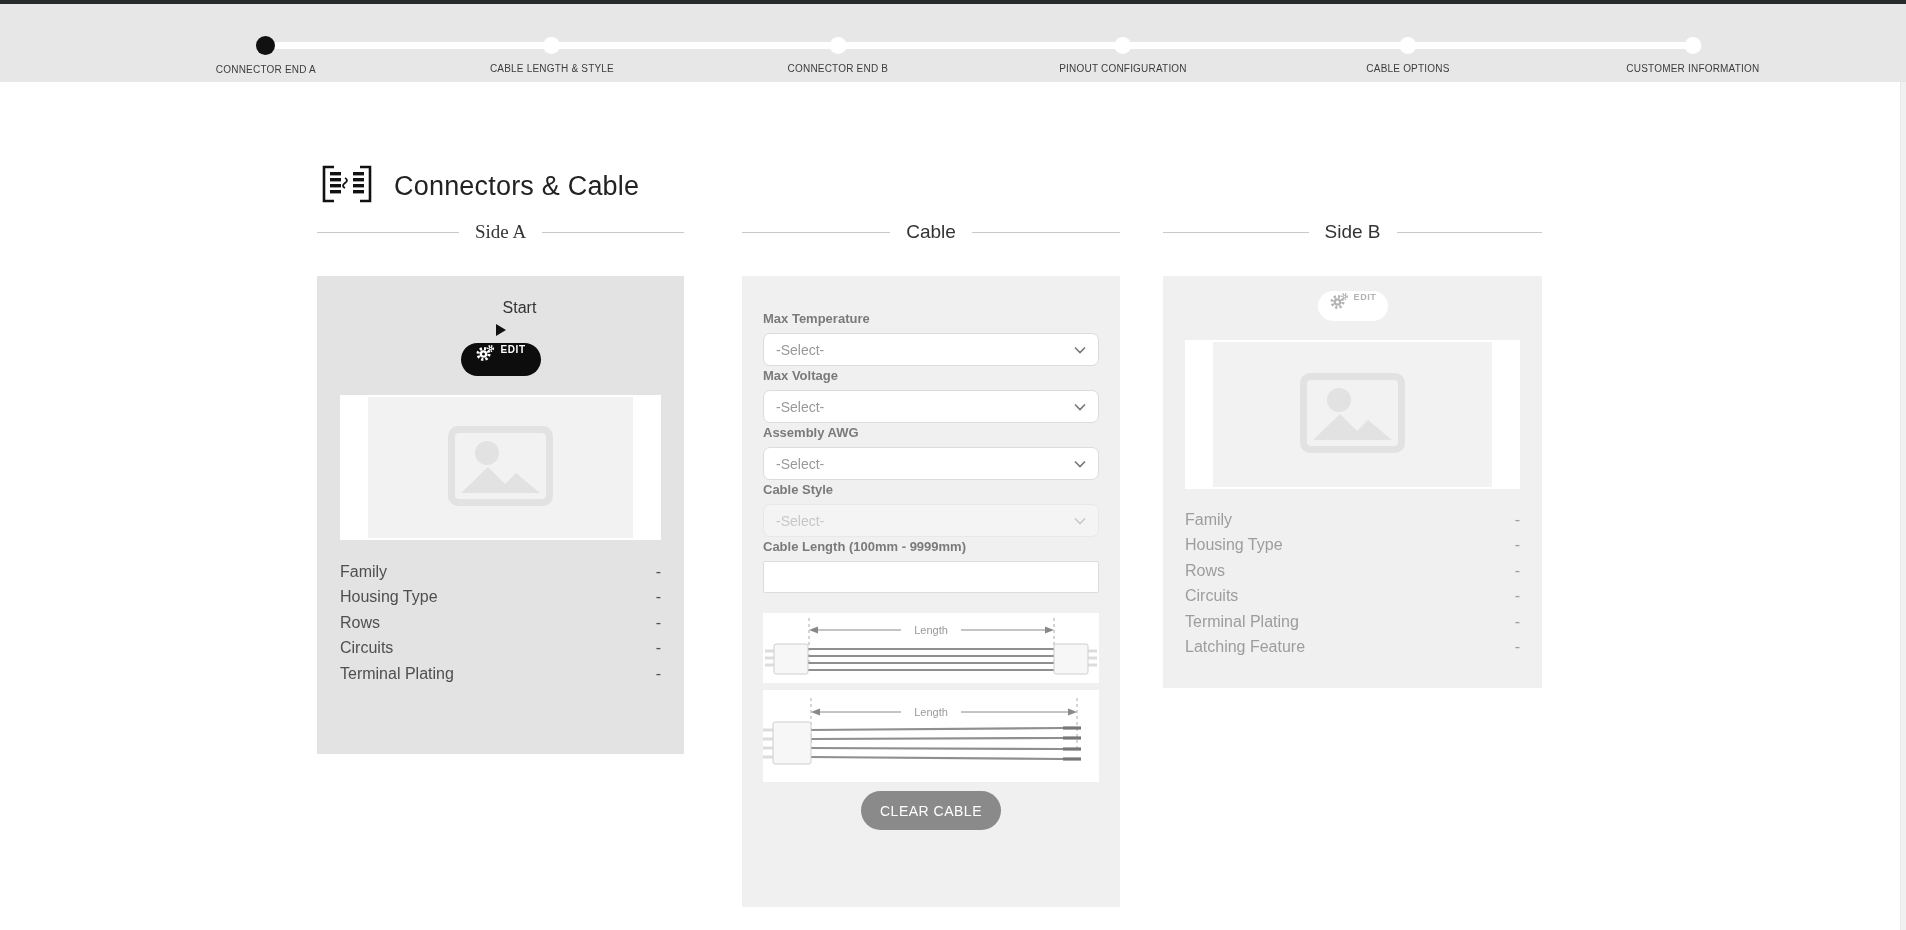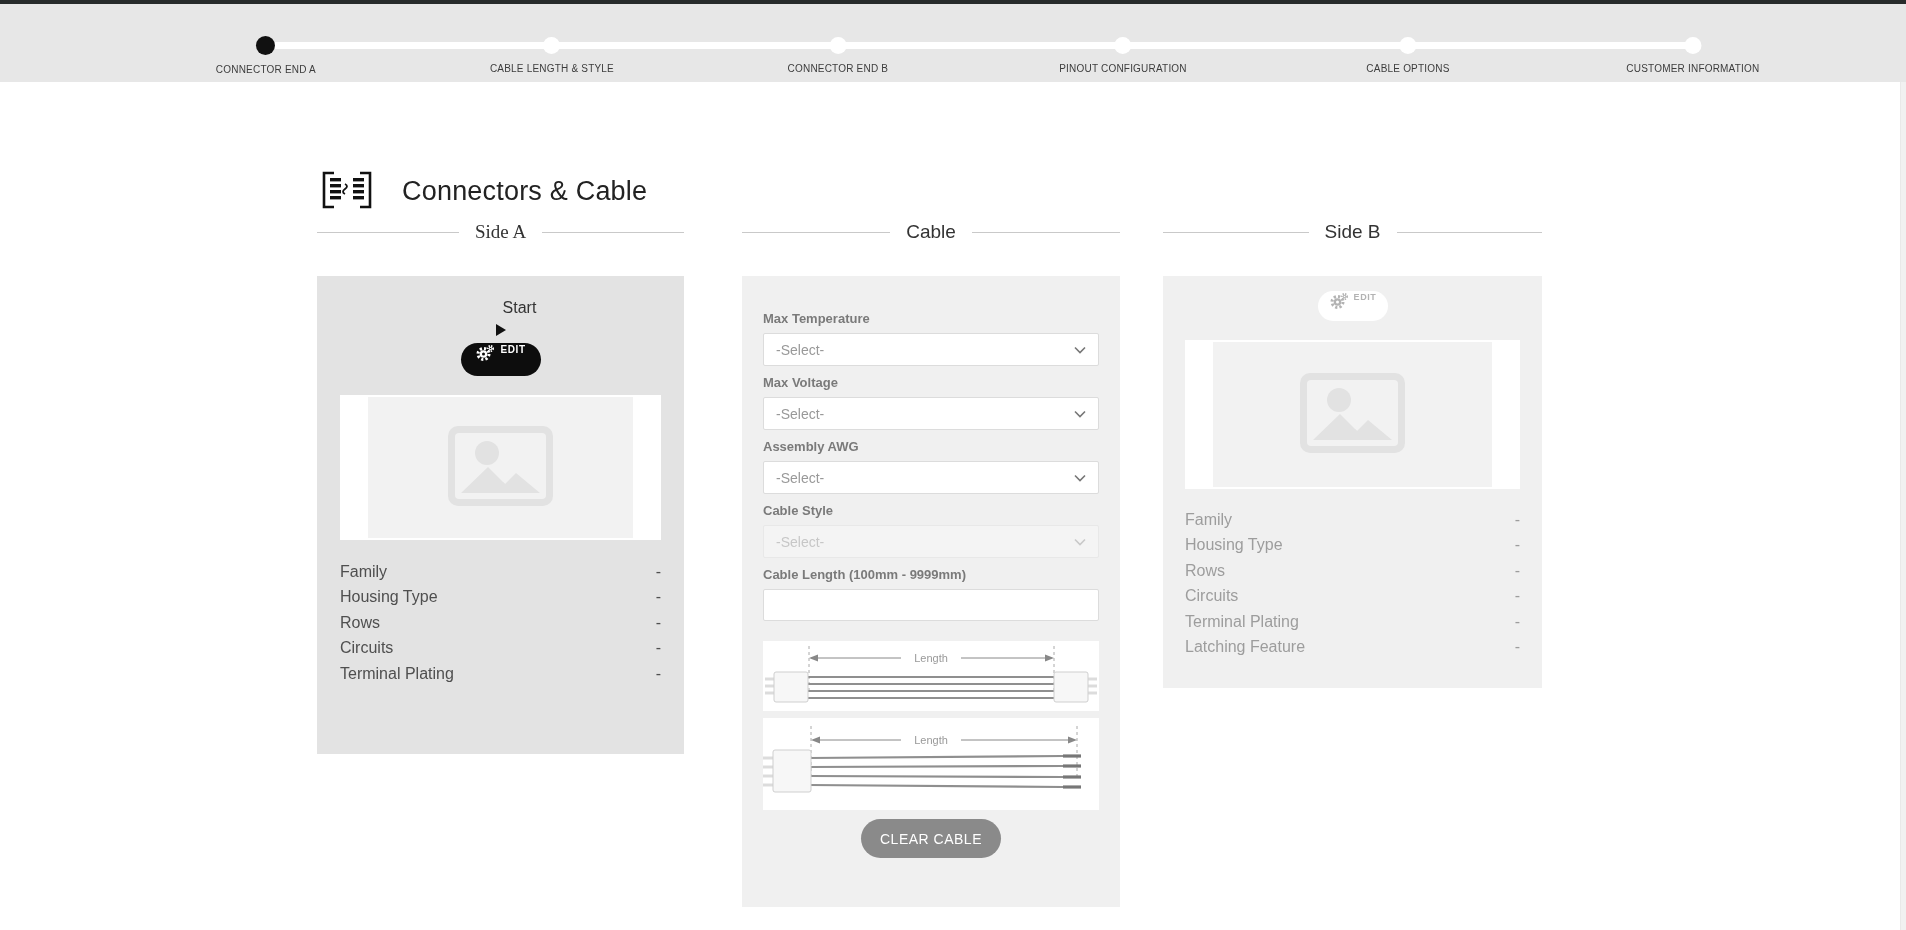--- a/index.html
+++ b/index.html
@@ -14,21 +14,21 @@
   
   .stepper{position:absolute;top:4px;left:0;right:0;height:78px;background:#e7e7e7;}
   .stepper .track{position:absolute;left:13.95%;right:11.18%;top:38px;height:7px;background:#ffffff;}
   .step{position:absolute;top:33px;transform:translateX(-50%);display:flex;flex-direction:column;align-items:center;cursor:pointer;}
   .step .dot{width:17px;height:17px;border-radius:50%;background:#ffffff;}
   .step.active .dot{width:19px;height:19px;margin-top:-1px;background:#111111;}
   .step .lbl{margin-top:9px;font-size:10px;color:#3c3c3c;letter-spacing:0.2px;white-space:nowrap;}
   .s1{left:13.95%}.s2{left:28.96%}.s3{left:43.96%}.s4{left:58.92%}.s5{left:73.87%}.s6{left:88.82%}
   
   .title{position:absolute;left:318px;top:164px;display:flex;align-items:center;gap:14px;}
-  .title h1{margin:12px;font-size:27px;font-weight:400;color:#222;letter-spacing:0.2px;}
+  .title h1{margin:4px;font-size:27px;font-weight:400;color:#222;letter-spacing:0.2px;}
   
   .col-head{position:absolute;top:221px;display:flex;align-items:center;gap:16px;font-size:19px;color:#333;}
   .col-head .rule{flex:1;height:1px;background:#c9c9c9;}
   #head-a{left:317px;width:367px;font-family:Liberation Serif, serif;}
   #head-cable{left:742px;width:378px;}
   #head-b{left:1163px;width:379px;}
   
   .card{position:absolute;box-sizing:border-box;}
   #card-a{left:317px;top:276px;width:367px;height:478px;background:#e3e3e3;}
   #card-cable{left:742px;top:276px;width:378px;height:631px;background:#f0f0f0;}
@@ -42,23 +42,23 @@
   .ph-box{background:#ffffff;display:flex;}
   #card-a .ph-box{margin:19px 23px 0;height:145px;}
   #card-b .ph-box{margin:19px 22px 0;height:149px;}
   .ph-inner{flex:1;margin:2px 28px;background:#f2f2f2;display:flex;align-items:center;justify-content:center;}
   .specs{margin:19px 23px 0;}
   #card-b .specs{margin:18px 22px 0;}
   .spec-row{display:flex;justify-content:space-between;align-items:center;height:25.5px;font-size:16px;color:#4f4f4f;}
   #card-b .spec-row{color:#9d9d9d;}
   
   .cable-form{padding:35px 21px 0;}
-  .fgroup{margin-bottom:9px;}
+  .fgroup{margin-bottom:2px;}
   .fgroup .flabel{display:block;font-size:13px;font-weight:700;color:#7a7a7a;margin-bottom:7px;}
-  .select{height:33px;background:#ffffff;border:1px solid #dcdcdc;border-radius:2px;display:flex;align-items:center;justify-content:space-between;padding:0 12px;font-size:14px;color:#999;box-sizing:border-box;cursor:pointer;}
+  .select{height:33px;background:#ffffff;border:1px solid #dcdcdc;border-radius:7px;display:flex;align-items:center;justify-content:space-between;padding:0 12px;font-size:14px;color:#999;box-sizing:border-box;cursor:pointer;}
   .select.disabled{background:#f4f4f4;border-color:#e8e8e8;color:#c7c7c7;cursor:default;}
   .select.disabled svg path{stroke:#c9c9c9;}
   .text-input{display:block;width:100%;height:32px;background:#ffffff;border:1px solid #dcdcdc;border-radius:2px;box-sizing:border-box;padding:0 10px;font-size:14px;color:#555;font-family:inherit;}
   .cable-img{background:#ffffff;}
   .cable-img.first{margin-top:20px;height:70px;}
   .cable-img.second{margin-top:7px;height:92px;}
   .clear-btn{display:block;margin:9px auto 0;width:140px;height:39px;background:#8a8a8a;border:none;border-radius:20px;color:#fff;font-size:14px;letter-spacing:0.5px;font-family:inherit;cursor:pointer;}
 </style>
 </head>
 <body>

